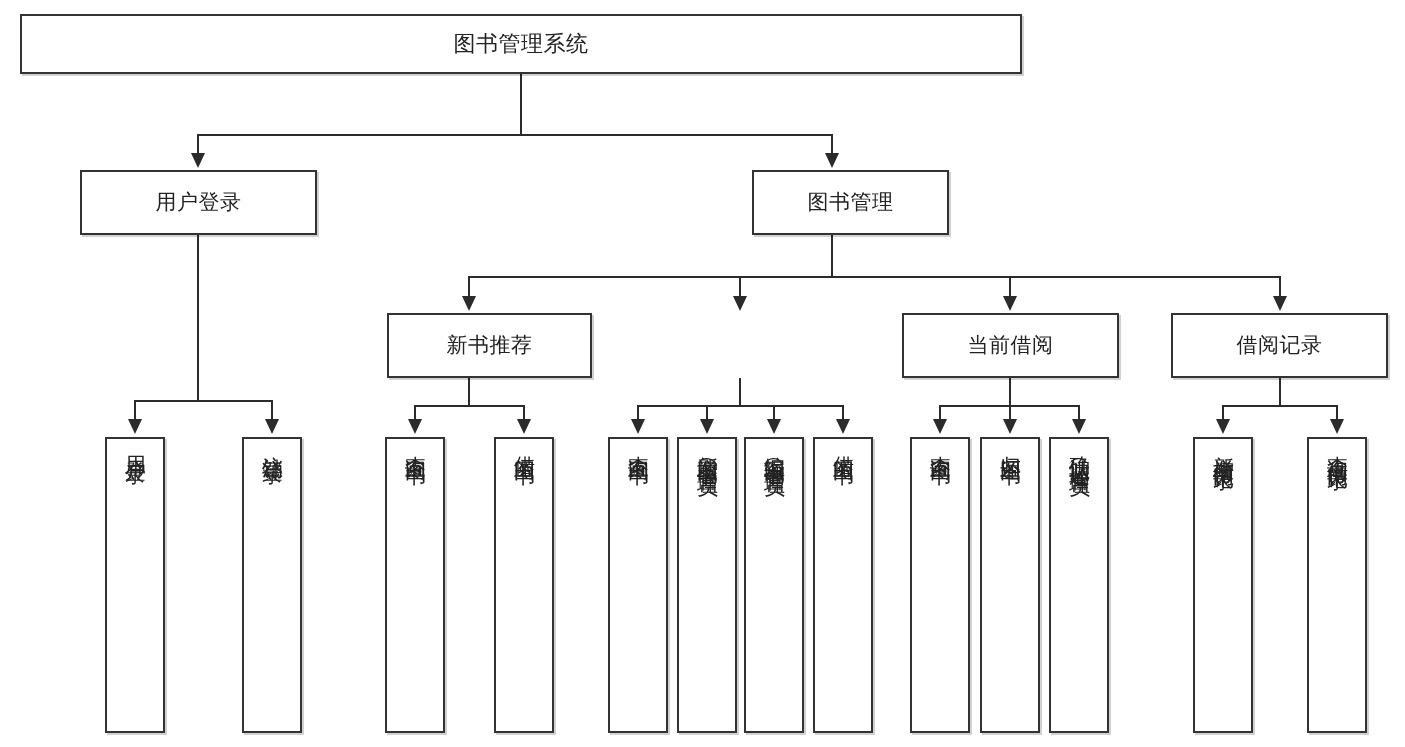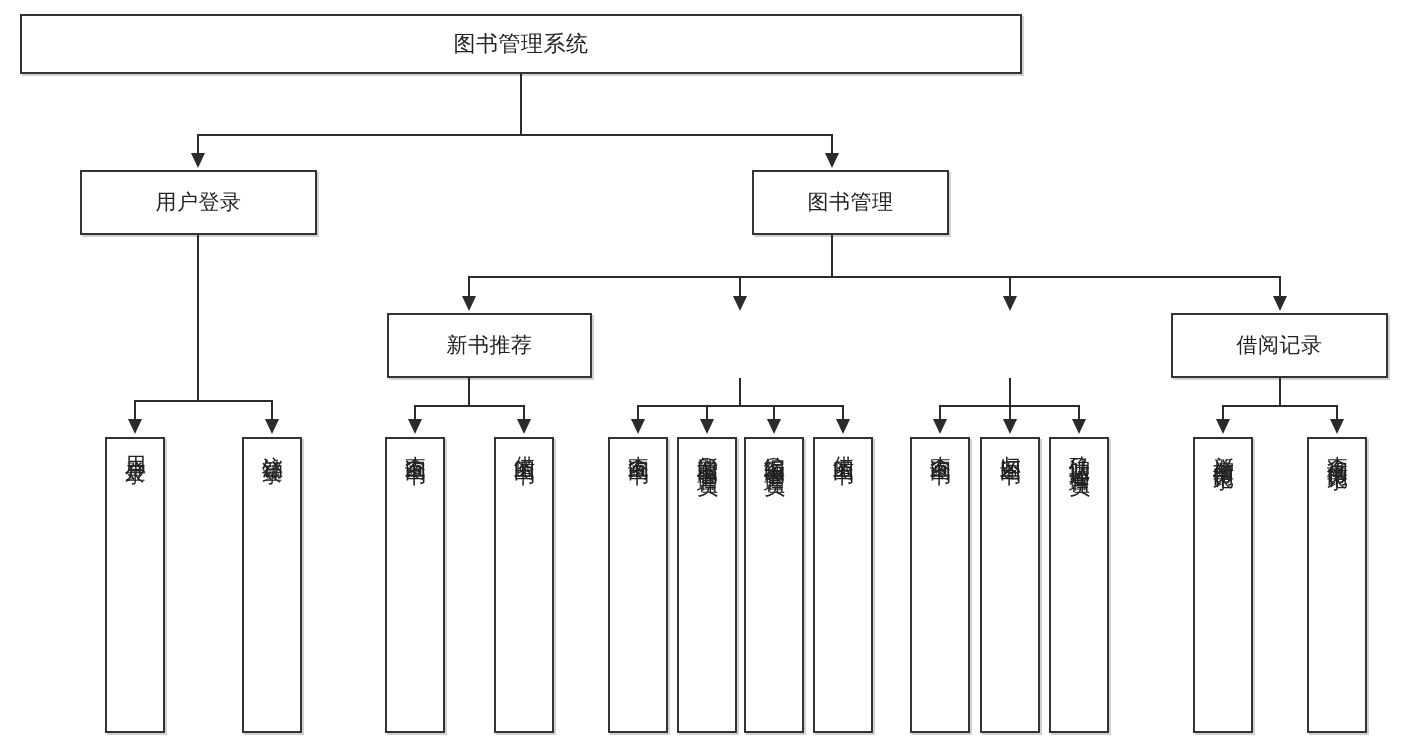--- a/index.html
+++ b/index.html
@@ -148,20 +148,23 @@
 
   <div class="box" style="left:752px; top:170px; width:197px; height:65px;">
     <span class="label">图书管理</span>
   </div>
 
   <div class="box" style="left:379px; top:313px; width:205px; height:65px;margin-left:8px;">
     <span class="label">新书推荐</span>
   </div>
 
 
+  <div class="box" style="left:902px; top:313px; width:217px; height:65px;">
+    <span class="label">当前借阅</span>
+  </div>
 
   <div class="box" style="left:1171px; top:313px; width:217px; height:65px;">
     <span class="label">借阅记录</span>
   </div>
 
   <div class="box vert" style="left:105px; top:437px; width:60px; height:296px;">
     <span class="label">用户登录</span>
   </div>
   <div class="box vert" style="left:242px; top:437px; width:60px; height:296px;">
     <span class="label">注销登录</span>

